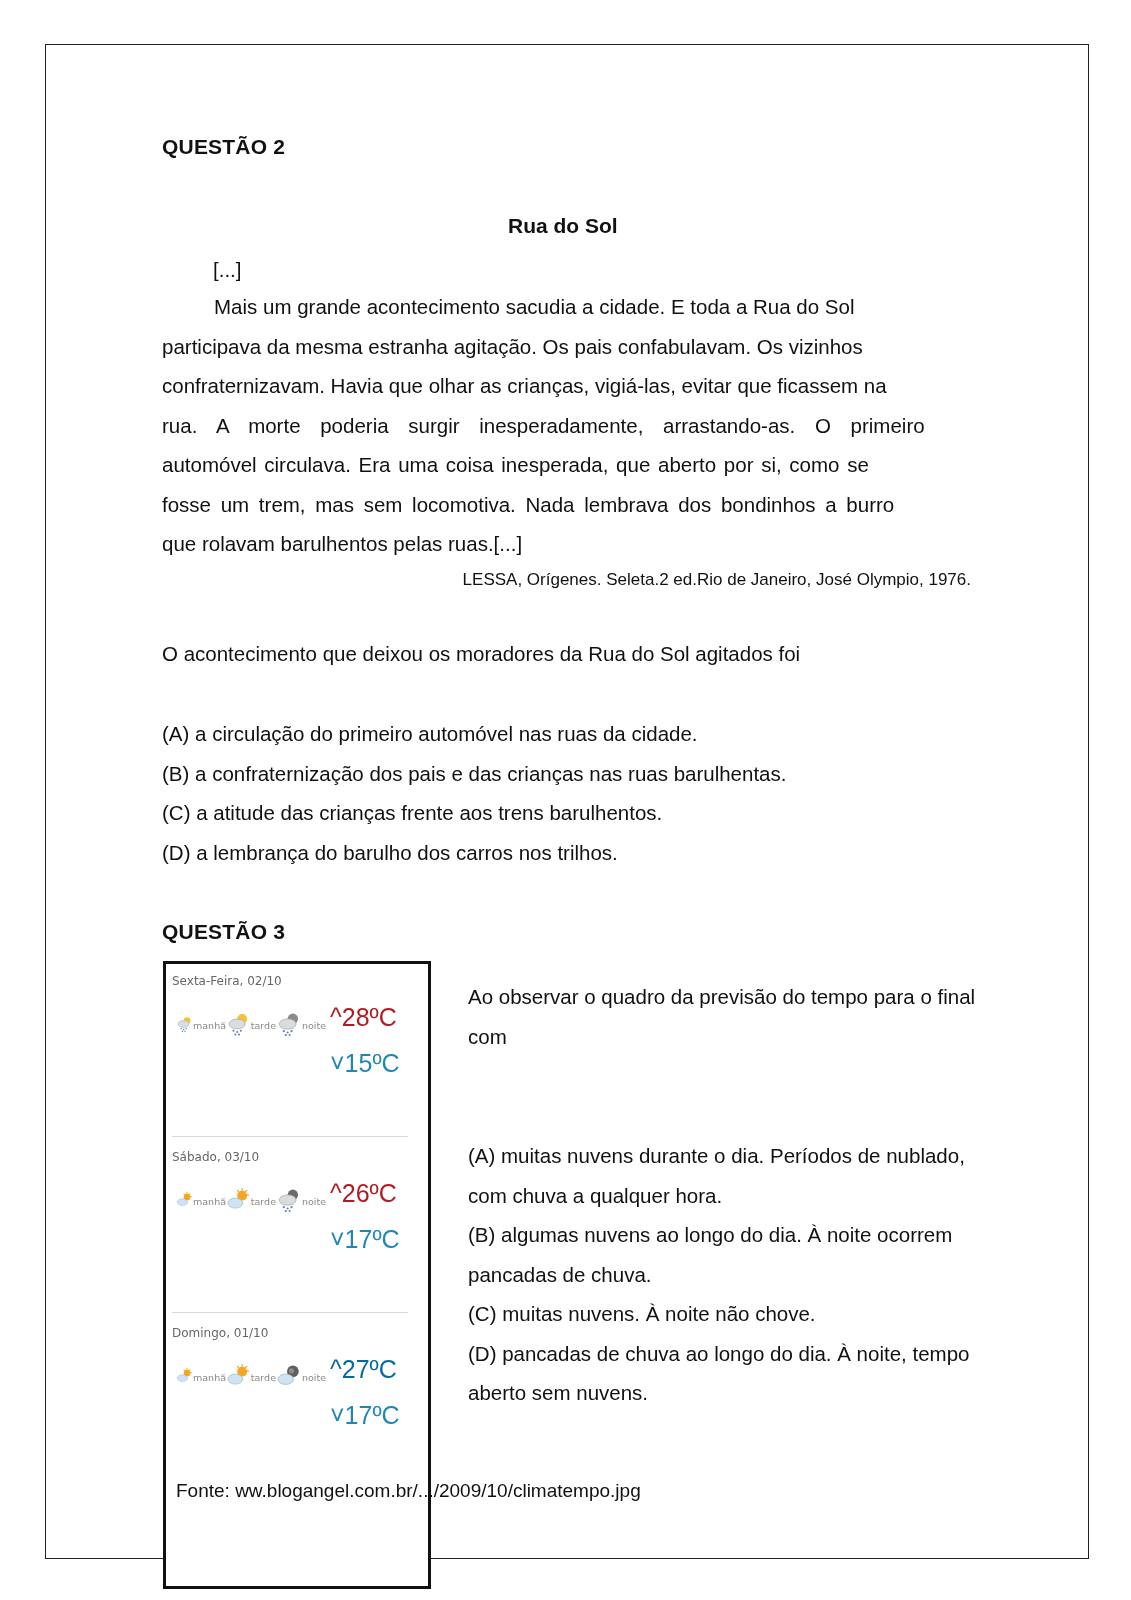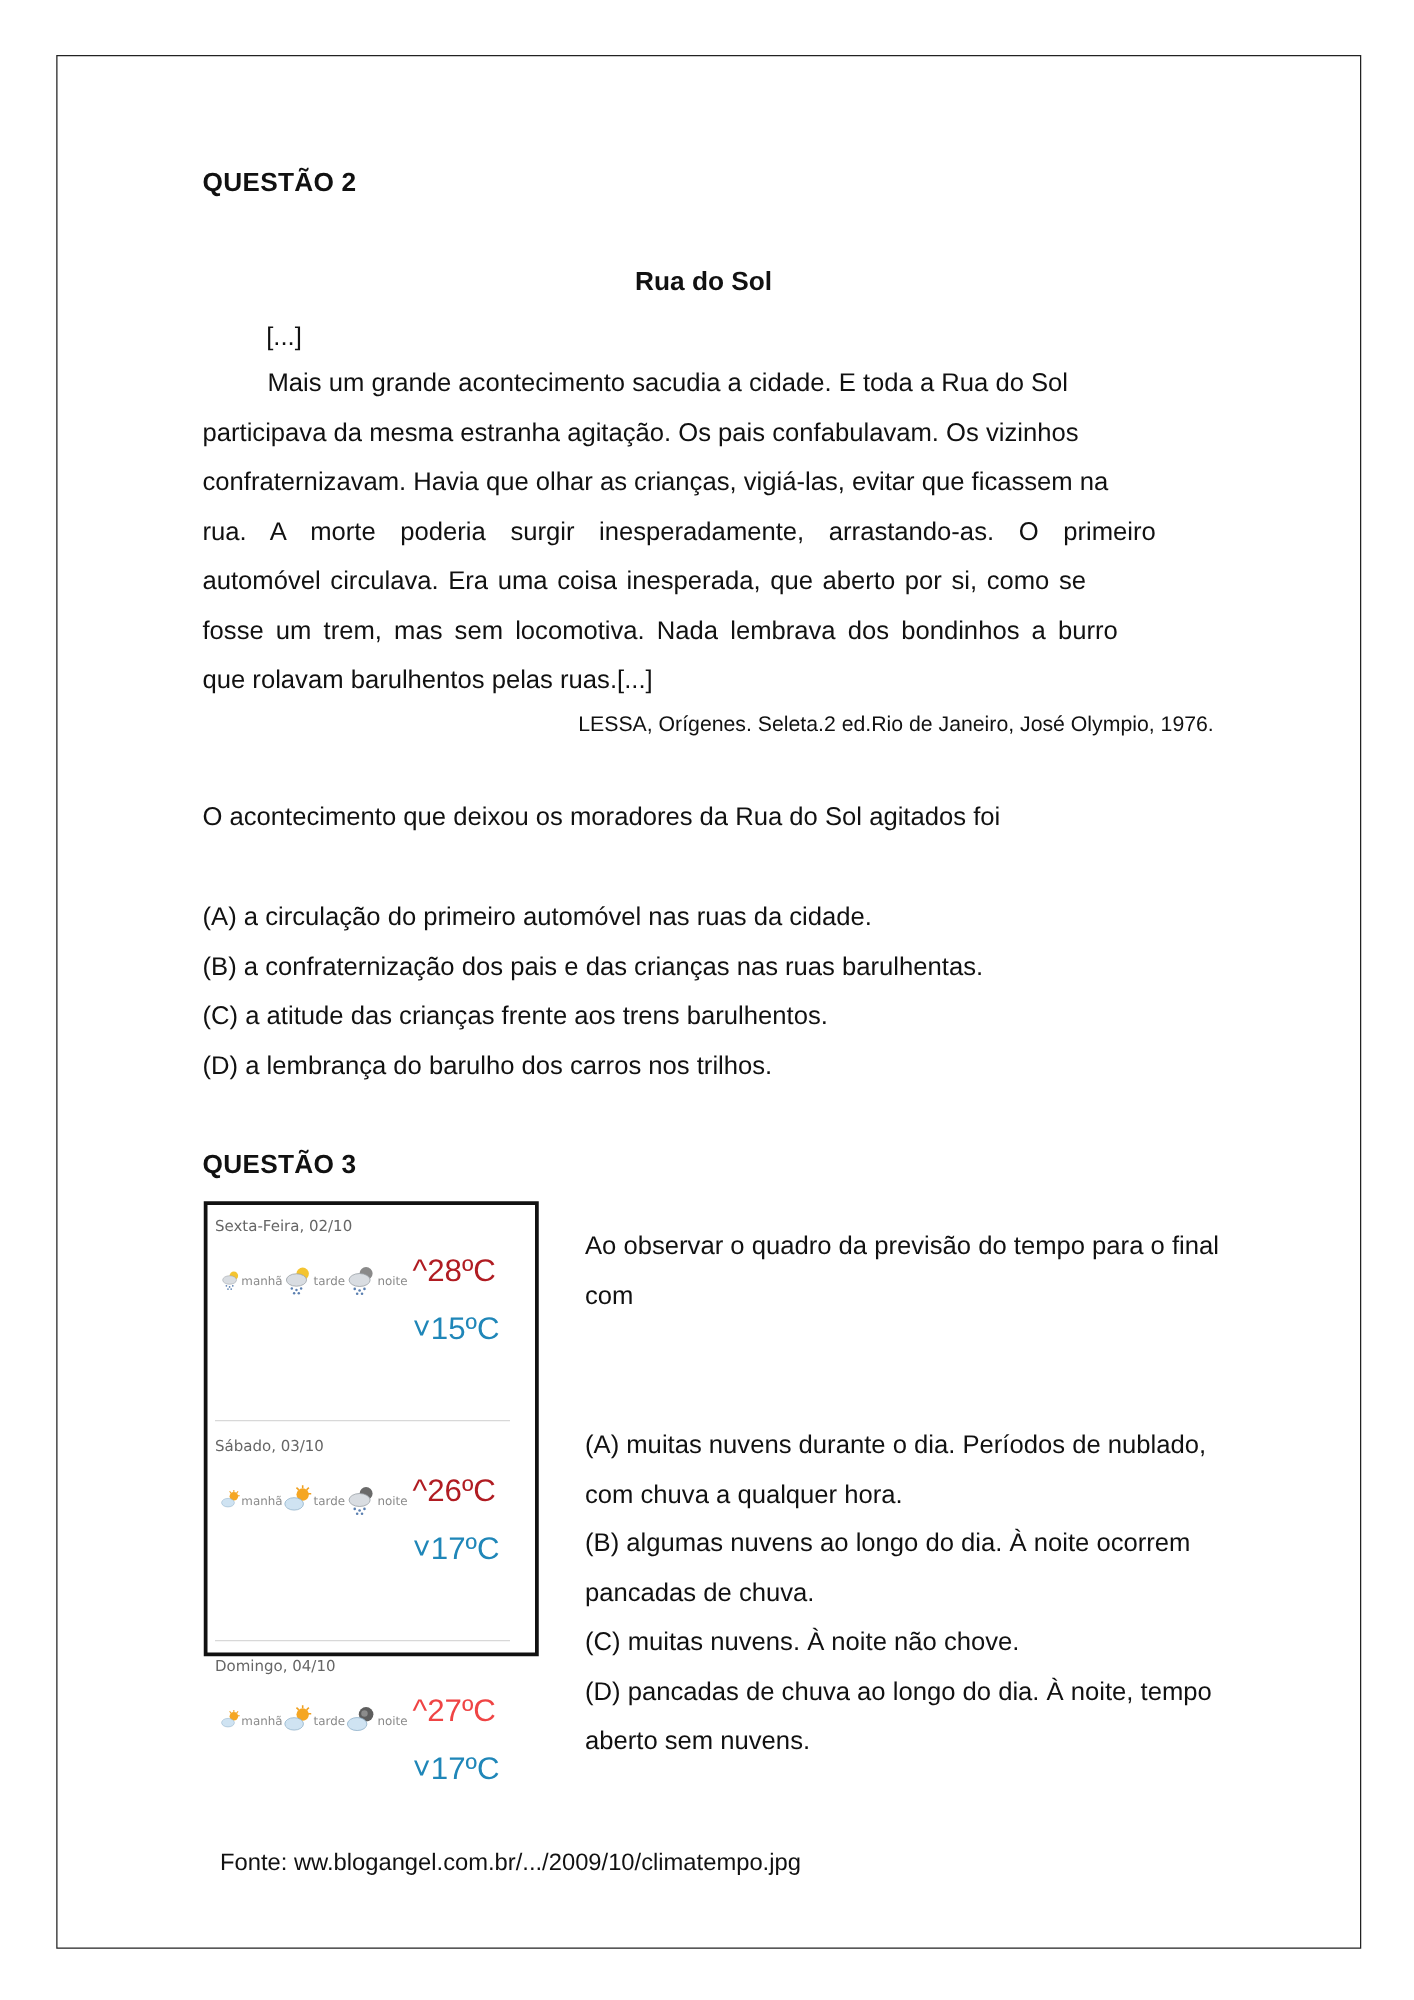--- a/index.html
+++ b/index.html
@@ -7,21 +7,21 @@
     .page-border { position: absolute; left: 45px; top: 44px; width: 1044px; height: 1515px; border: 1.5px solid #222; box-sizing: border-box; }
     .abs { position: absolute; }
     .q-heading { font-weight: bold; font-size: 21px; letter-spacing: 0.2px; }
     .title { font-weight: bold; font-size: 21px; }
     .body-text { font-size: 20.5px; line-height: 39.5px; }
     .justify { text-align: justify; text-align-last: left; }
     .citation { font-size: 17px; }
     .fonte { font-size: 19px; }
     .para-indent { text-indent: 52px; }
 
-    .weather-box { position: absolute; left: 163px; top: 961px; width: 268px; height: 364px; border: 3px solid #111; box-sizing: border-box; background: #fff; }
+    .weather-box { position: absolute; left: 163px; top: 961px; width: 268px; height: 628px; border: 3px solid #111; box-sizing: border-box; background: #fff; }
     .day { position: absolute; left: 6px; width: 242px; }
     .day-label { font-size: 12px; color: #666; font-family: "DejaVu Sans", sans-serif; }
     .day-sep { position: absolute; left: 6px; width: 236px; height: 0; border-top: 1px solid #d8d8d8; }
     .icons-row { position: absolute; top: 30px; left: 4px; display: flex; gap: 0; }
     .icon-cell { width: 50px; display: flex; flex-direction: row; align-items: center; }
     .period-label { font-size: 9.5px; color: #8a8a8a; font-family: "DejaVu Sans", sans-serif; margin-top: 2px; }
     .temps { position: absolute; left: 158px; top: 28px; font-family: "Liberation Sans", sans-serif; }
     .t-max { font-size: 25px; line-height: 30px; }
     .t-min { font-size: 25px; line-height: 32px; margin-top: 15px; }
   </style>
@@ -171,21 +171,21 @@
       </div>
     </div>
     <div class="temps">
       <div class="t-max" style="color:#b01c22;">^26ºC</div>
       <div class="t-min" style="color:#1f86b8;">˅17ºC</div>
     </div>
   </div>
   <div class="day-sep" style="top:348px;"></div>
 
   <div class="day" style="top:362px; height:130px;">
-    <div class="day-label">Domingo, 04/10</div>
+    <div class="day-label">Domingo, 01/10</div>
     <div class="icons-row">
       <div class="icon-cell">
         <svg width="40" height="40" viewBox="0 0 40 40">
           <g stroke="#f0a020" stroke-width="2">
               <line x1="26" y1="1" x2="26" y2="5"></line>
               <line x1="37" y1="12" x2="33" y2="12"></line>
               <line x1="34" y1="4" x2="31" y2="7"></line>
               <line x1="18" y1="4" x2="21" y2="7"></line>
             </g>
           <circle cx="26" cy="13" r="8" fill="#f5a623"></circle>
@@ -209,21 +209,21 @@
       <div class="icon-cell">
         <svg width="40" height="40" viewBox="0 0 40 40">
           <circle cx="26" cy="13" r="9" fill="#5e5e5e"></circle>
           <circle cx="24" cy="12" r="4" fill="#8c8c8c"></circle>
           <ellipse cx="15" cy="25" rx="12" ry="8" fill="#cfe3f2" stroke="#8fb0c8"></ellipse>
         </svg>
         <span class="period-label">noite</span>
       </div>
     </div>
     <div class="temps">
-      <div class="t-max" style="color:#ef4444;">^27ºC</div>
+      <div class="t-max" style="color:#0369a1;">^27ºC</div>
       <div class="t-min" style="color:#1f86b8;">˅17ºC</div>
     </div>
   </div>
 </div>
 
 <div class="abs" style="left:468px; top:977px; width:580px;">
   <div class="body-text">Ao observar o quadro da previsão do tempo para o final</div>
   <div class="body-text">com</div>
 </div>
 

